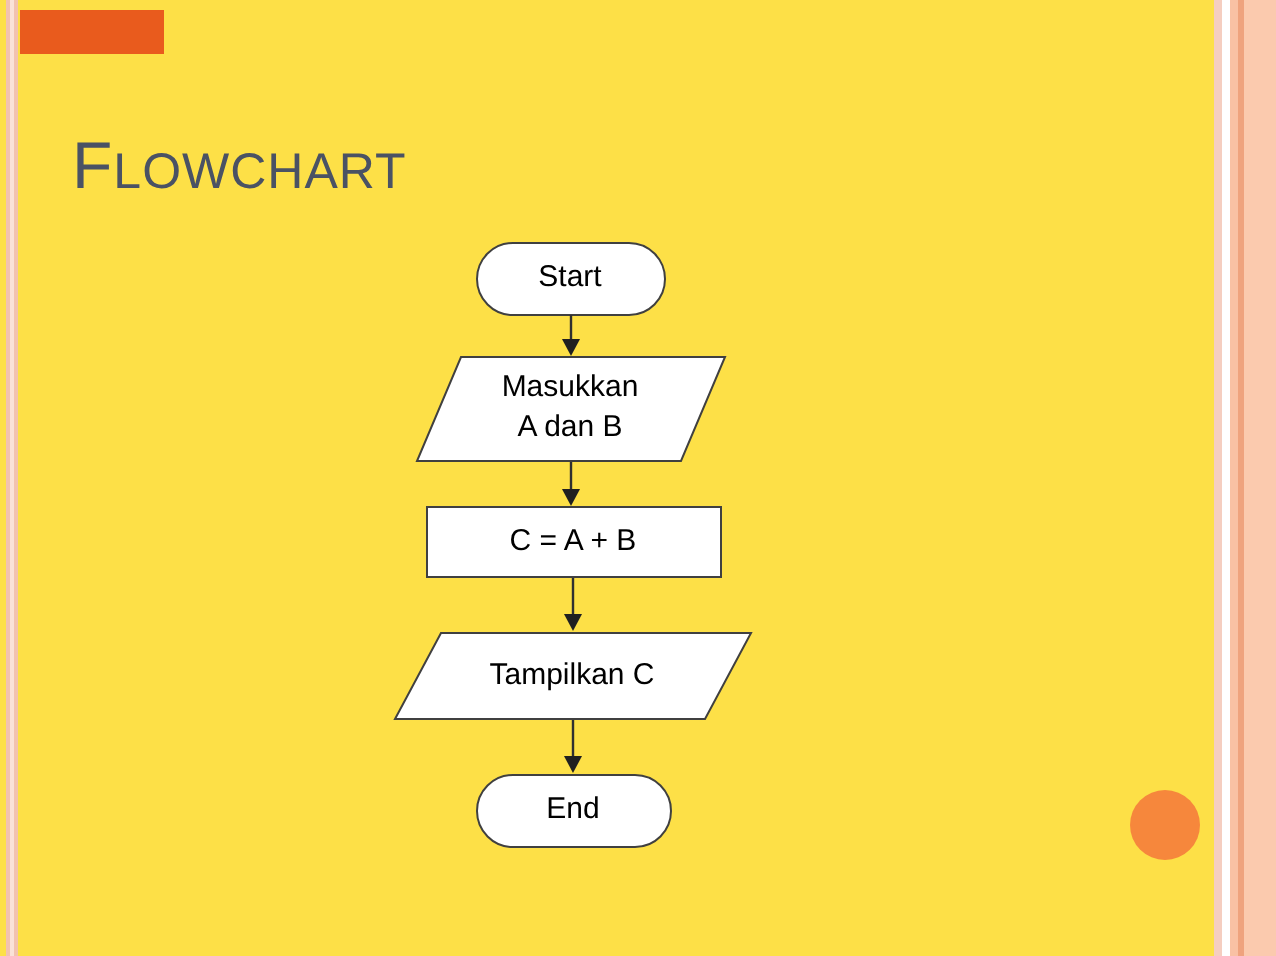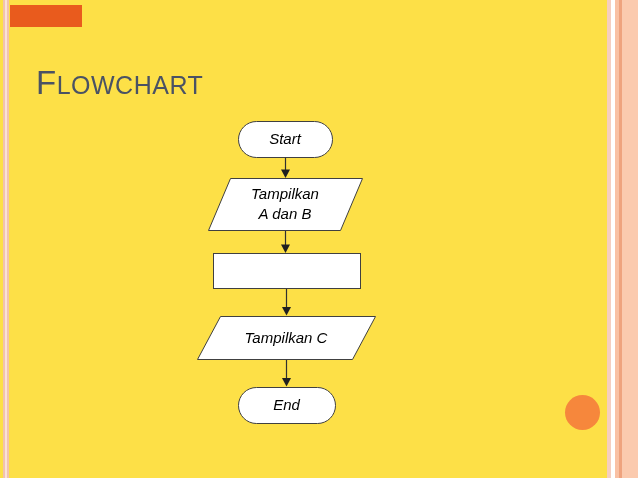--- a/index.html
+++ b/index.html
@@ -21,21 +21,21 @@
   .page-circle{position:absolute;left:565px;top:395px;width:35px;height:35px;border-radius:50%;}
   .title{
     position:absolute;left:36px;top:66px;margin:0;font-weight:400;
     letter-spacing:0.5px;line-height:1;white-space:nowrap;
   }
   .title .lead{font-size:33px;}
   .title .rest{font-size:25px;}
   .fc-svg{position:absolute;left:0;top:0;width:638px;height:478px;}
   .node-label{
     position:absolute;display:flex;align-items:center;justify-content:center;
-    text-align:center;font-size:15px;color:#000;line-height:20px;font-style:italic;
+    text-align:center;font-size:15px;color:#000;line-height:20px;
   }
   .lbl-start  {left:238px;top:121px;width:94px; height:36px;}
   .lbl-input  {left:208px;top:178px;width:154px;height:52px;flex-direction:column;}
   .lbl-process{left:213px;top:253px;width:147px;height:35px;}
   .lbl-output {left:197px;top:316px;width:178px;height:43px;}
   .lbl-end    {left:238px;top:387px;width:97px; height:36px;}
 </style>
 </head>
 <body>
 
@@ -68,22 +68,23 @@
       <polygon points="285.5,178 281,169.5 290,169.5"></polygon>
       <polygon points="285.5,253 281,244.5 290,244.5"></polygon>
       <polygon points="286.5,315.5 282,307 291,307"></polygon>
       <polygon points="286.5,386.5 282,378 291,378"></polygon>
     </g>
   </svg>
 
   <div class="node-label lbl-start">Start</div>
 
   <div class="node-label lbl-input">
-    <div>Tampilkan</div>
+    <div>Masukkan</div>
     <div>A dan B</div>
   </div>
 
+  <div class="node-label lbl-process">C = A + B</div>
 
   <div class="node-label lbl-output">Tampilkan C</div>
 
   <div class="node-label lbl-end">End</div>
 
 </div>
 
 </body></html>

